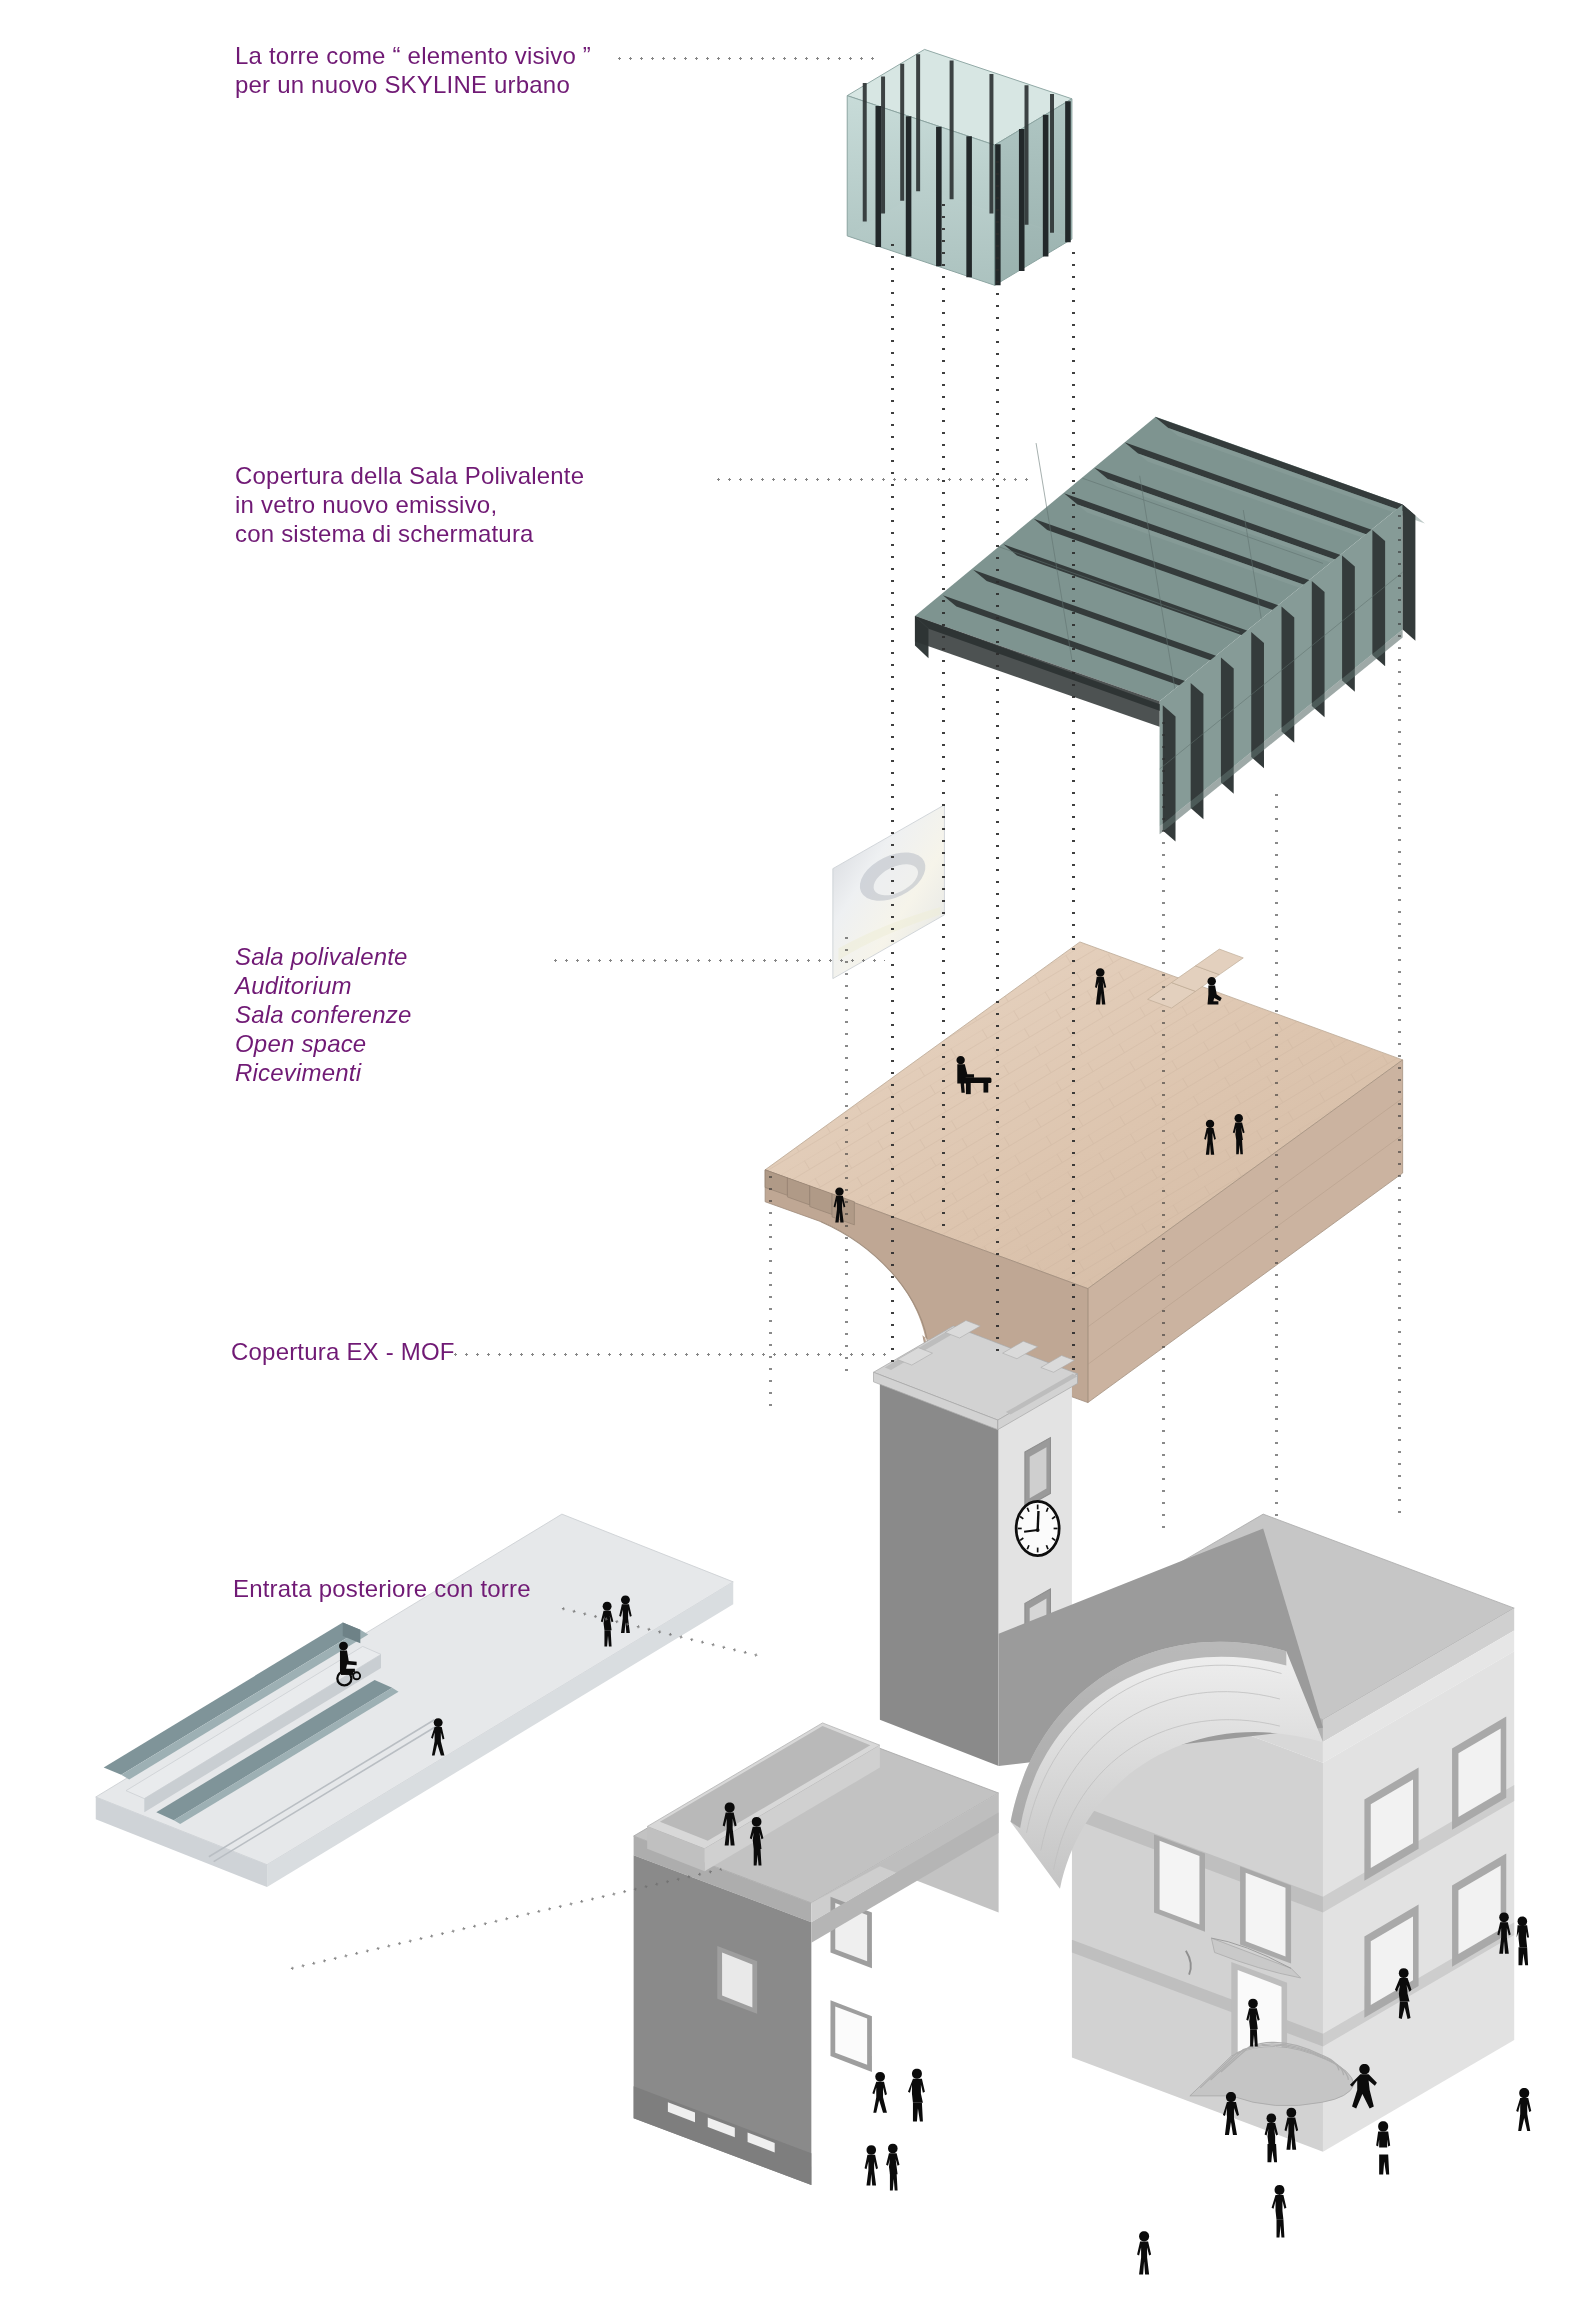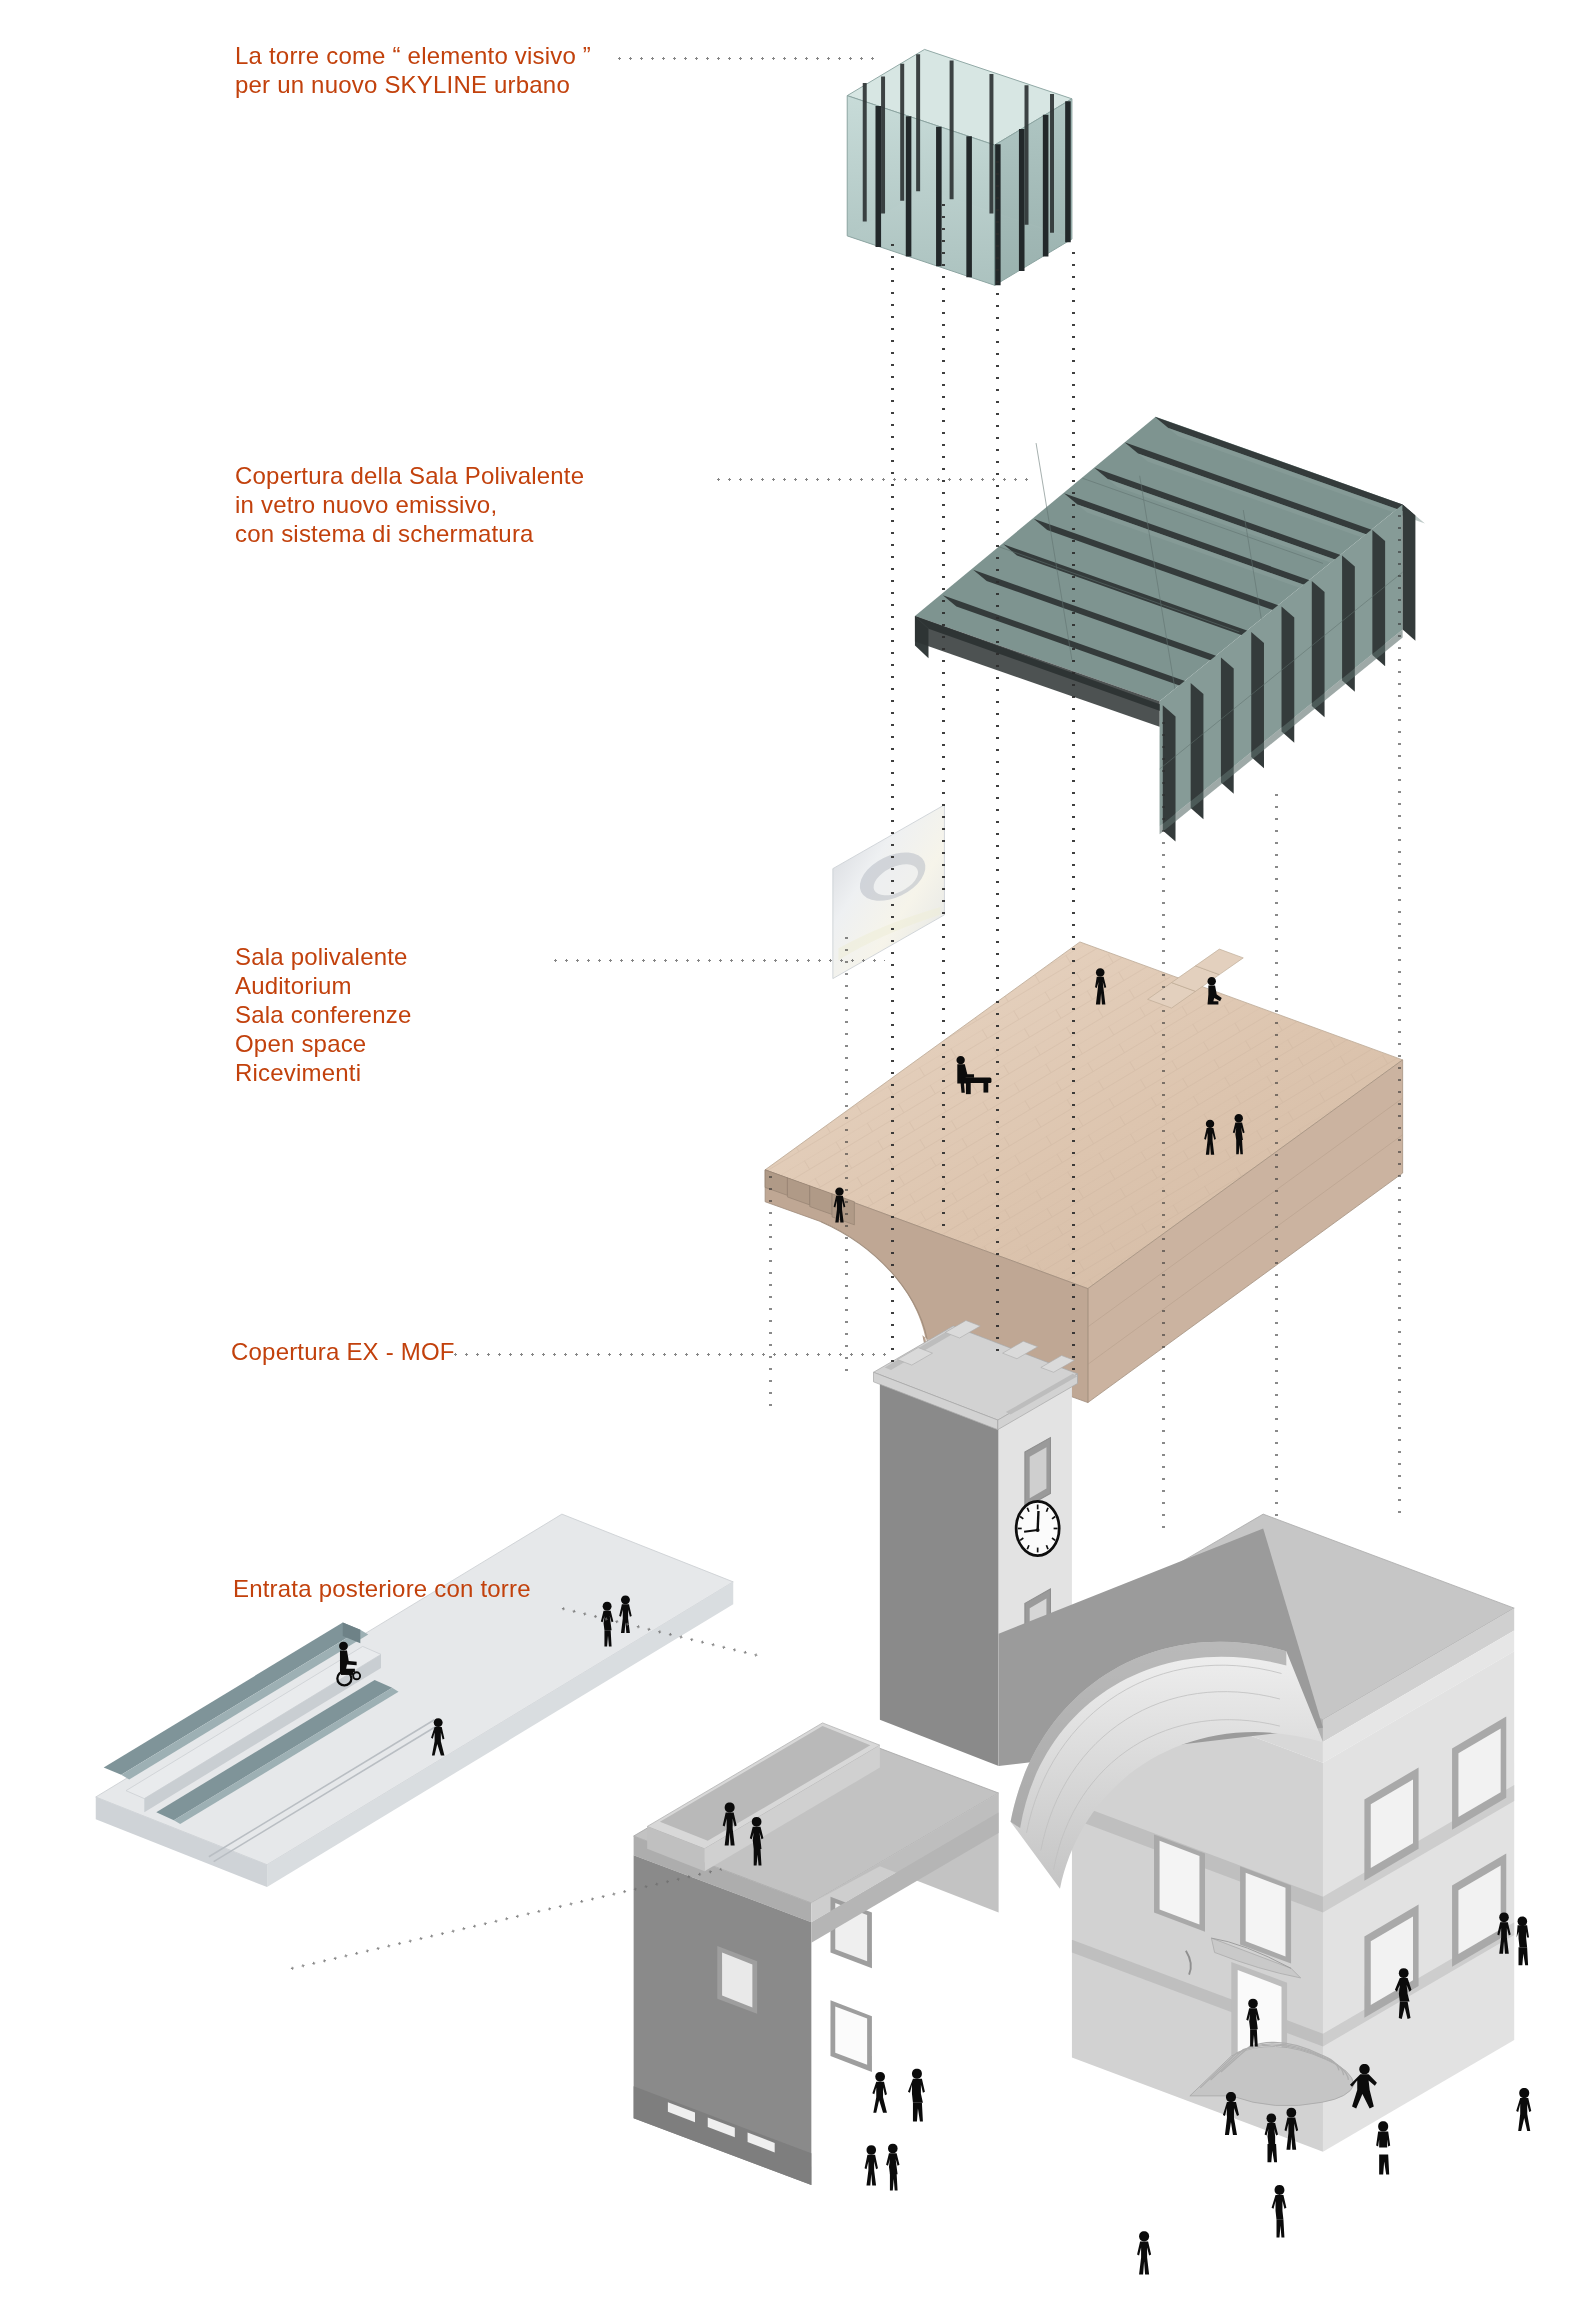--- a/index.html
+++ b/index.html
@@ -12,21 +12,21 @@
     position:relative;
     width:1594px;height:2319px;
     background:#ffffff;
     overflow:hidden;
   }
   #scene{position:absolute;inset:0;}
 
   
   .label{
     position:absolute;
-    color:#c2410c;
+    color:#701a75;
     font-size:24px;
     line-height:29px;
     letter-spacing:0.2px;
     white-space:pre;
     font-stretch:condensed;
   }
   .leader{
     position:absolute;
     height:3.2px;
     background-image:radial-gradient(circle, #6f6f6f 1.2px, rgba(0,0,0,0) 1.4px);
@@ -621,21 +621,21 @@
   <div class="leader" style="left:558px;top:1606px;width:211px;transform:rotate(13.5deg);transform-origin:left center;"></div>
   <div class="leader" style="left:287px;top:1968px;width:446px;transform:rotate(-13deg);transform-origin:left center;"></div>
 
   <div class="label" style="left:235px;top:41px;">La torre come “ elemento visivo ”
 per un nuovo SKYLINE urbano</div>
 
   <div class="label" style="left:235px;top:461px;">Copertura della Sala Polivalente
 in vetro nuovo emissivo,
 con sistema di schermatura</div>
 
-  <div class="label" style="left:235px;top:942px;">Sala polivalente
+  <div class="label" style="left:235px;top:942px;font-style:italic;">Sala polivalente
 Auditorium
 Sala conferenze
 Open space
 Ricevimenti</div>
 
   <div class="label" style="left:231px;top:1337px;">Copertura EX - MOF</div>
 
   <div class="label" style="left:233px;top:1574px;">Entrata posteriore con torre</div>
 
 </div>

